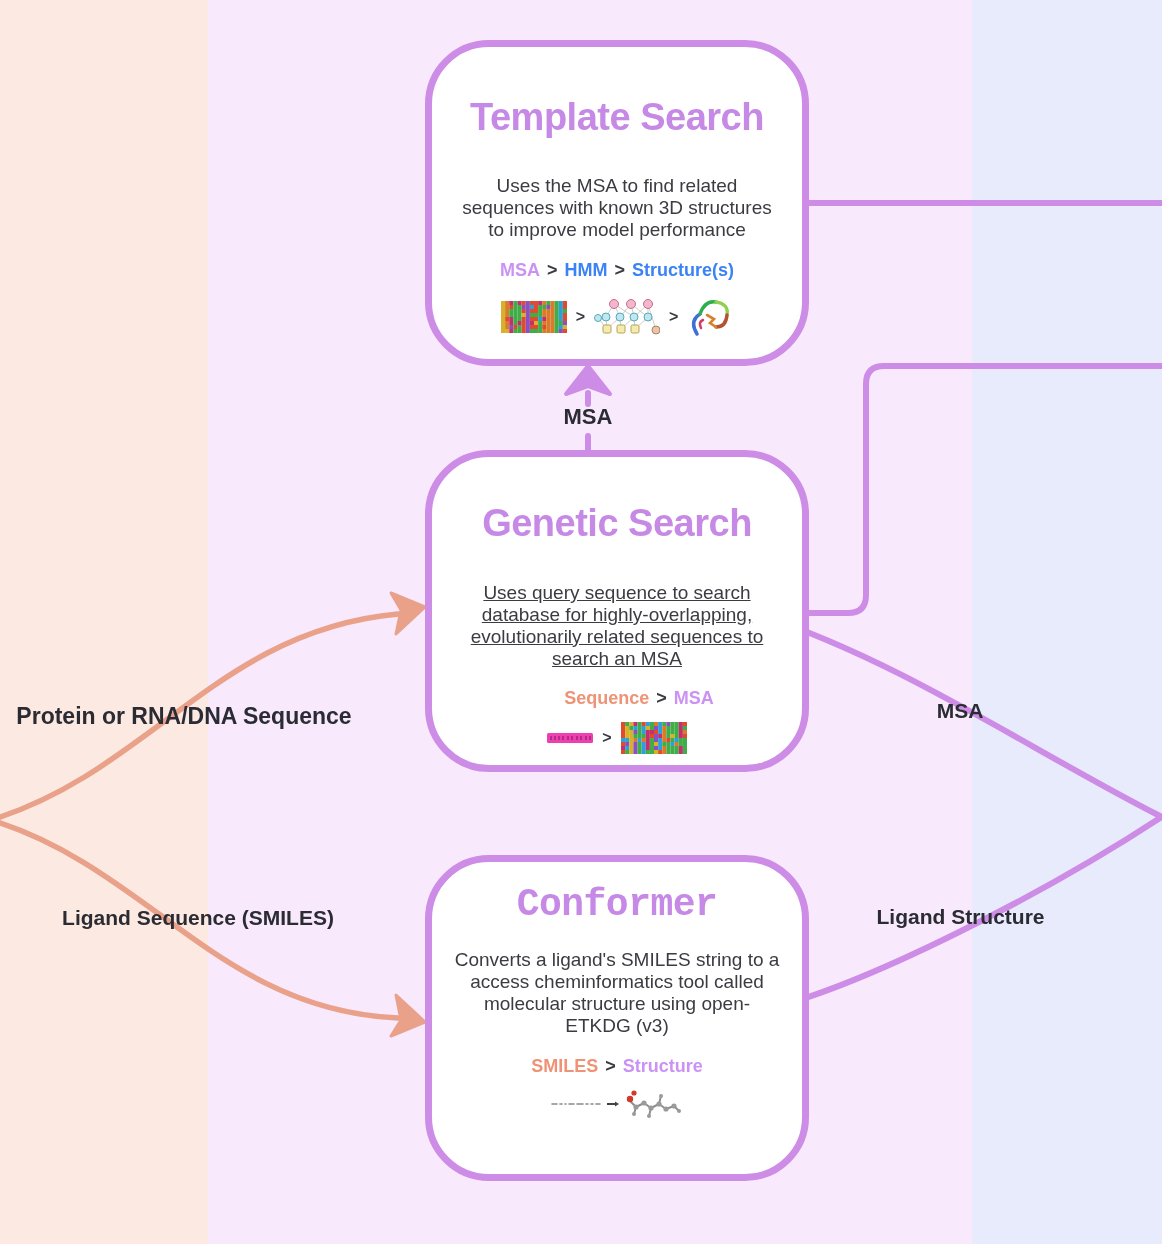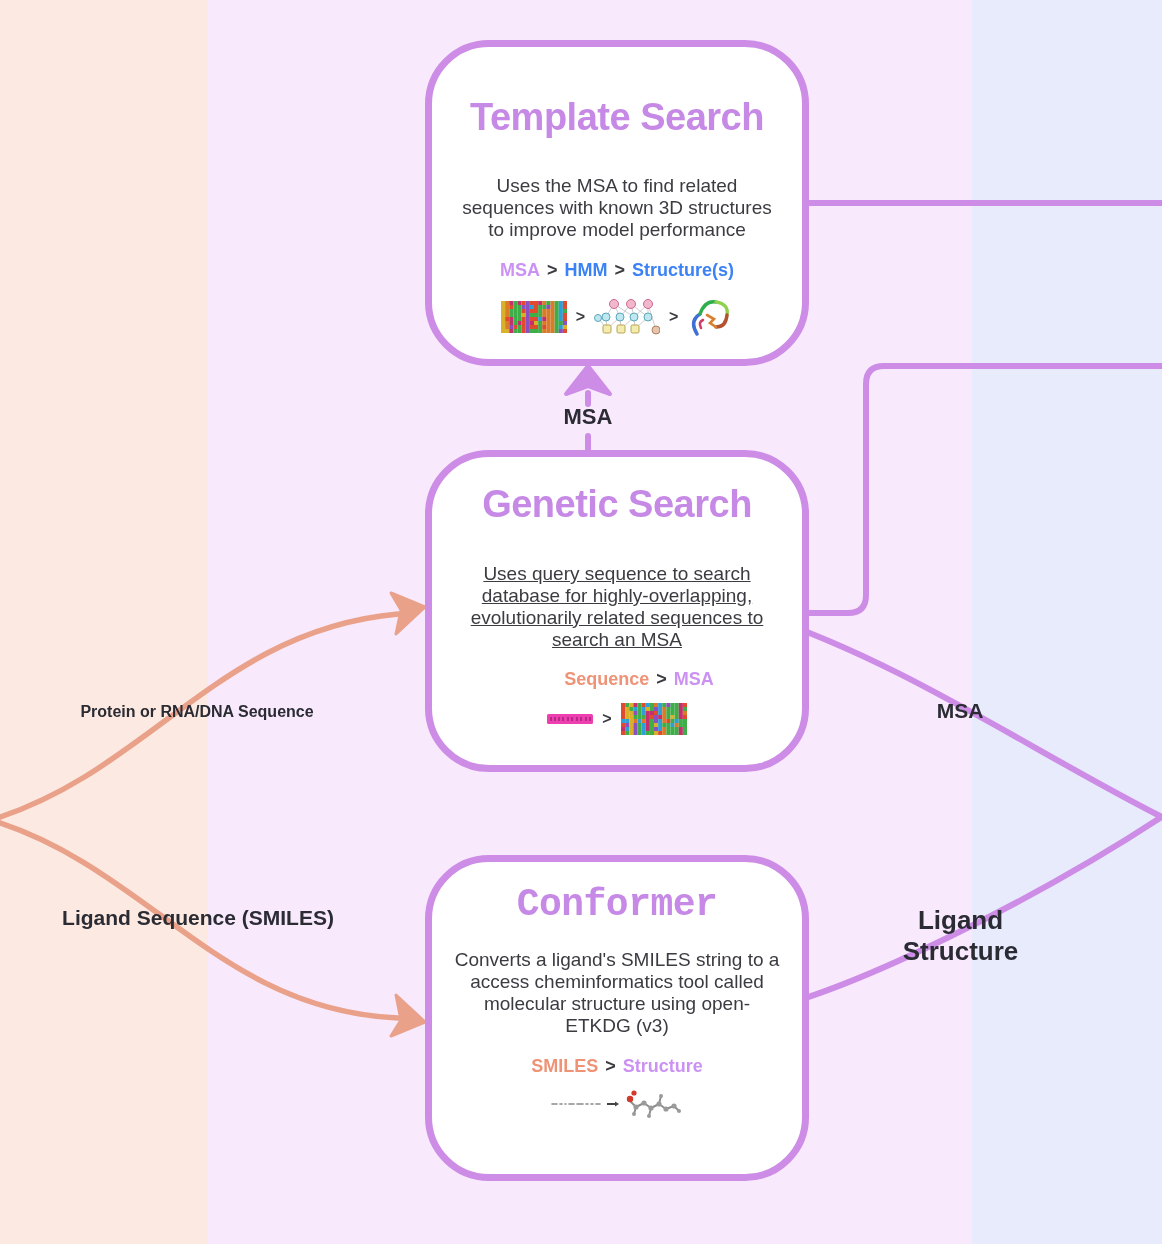--- a/index.html
+++ b/index.html
@@ -13,21 +13,21 @@
   .band-blue  { left:972px; width:190px; background:#e8ebfc; }
 
   
   .edges { position:absolute; left:0; top:0; z-index:1; }
 
   
   .node { position:absolute; left:425px; width:384px; background:#ffffff;
           border:7px solid #cd8ce6; border-radius:64px; z-index:2;
           display:flex; flex-direction:column; align-items:center; text-align:center; }
   .node-template  { top:40px;  height:326px; padding-top:48px; }
-  .node-genetic   { top:450px; height:322px; padding-top:25px; }
+  .node-genetic   { top:450px; height:322px; padding-top:44px; }
   .node-conformer { top:855px; height:326px; padding-top:18px; }
 
   .node-title { color:#c689e5; font-weight:700; font-size:38px; line-height:44px; letter-spacing:-0.5px; }
   .node-title.two-line { line-height:50px;font-family:Liberation Mono, monospace; }
   .node-desc { color:#3b3b42; font-size:19px; line-height:22px; }
   .node-template .node-desc { margin-top:36px; }
   .node-genetic  .node-desc { margin-top:37px;text-decoration:underline; }
   .node-conformer .node-desc { margin-top:19px; }
 
   .tok-row { display:flex; align-items:center; justify-content:center; gap:7px;
@@ -39,25 +39,25 @@
   .tok-lilac    { color:#cb92f4; }
   .tok-salmon   { color:#ef9377; }
   .tok-dark     { color:#3b3b42; }
 
   .icon-row { display:flex; align-items:center; justify-content:center; gap:9px; margin-top:13px;
               font-weight:700; font-size:16px; color:#3b3b42; }
   .node-conformer .icon-row { margin-top:10px; gap:4px; }
 
   
   .edge-label { position:absolute; z-index:3; font-weight:700; color:#2b2b33; text-align:center; }
-  .lbl-protein { left:17px;  top:703px; width:360px; font-size:16px;text-align:center; }
+  .lbl-protein { left:4px;  top:703px; width:360px; font-size:23px;text-align:center; }
   .lbl-ligand  { left:18px;  top:906px; width:360px; font-size:21px; }
   .lbl-msa-mid { left:540px; top:404px; width:96px;  font-size:22px; }
   .lbl-msa-out { left:880px; top:699px; width:160px; font-size:21px; }
-  .lbl-ligstr  { left:858px; top:905px; width:205px; font-size:26px; }
+  .lbl-ligstr  { left:858px; top:905px; width:205px; font-size:21px; }
 </style>
 </head>
 <body>
 
 <div class="canvas">
 
   <div class="band band-peach"></div>
   <div class="band band-pink"></div>
   <div class="band band-blue"></div>
 

